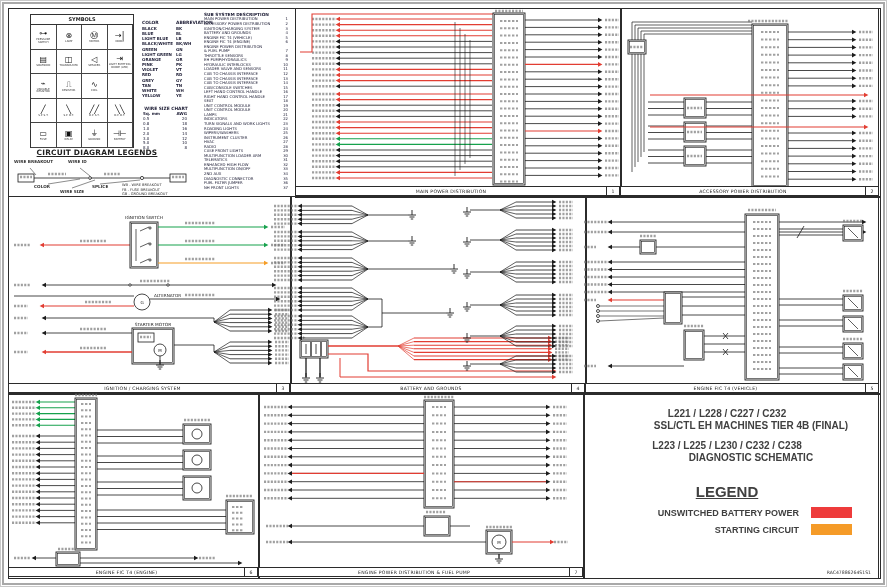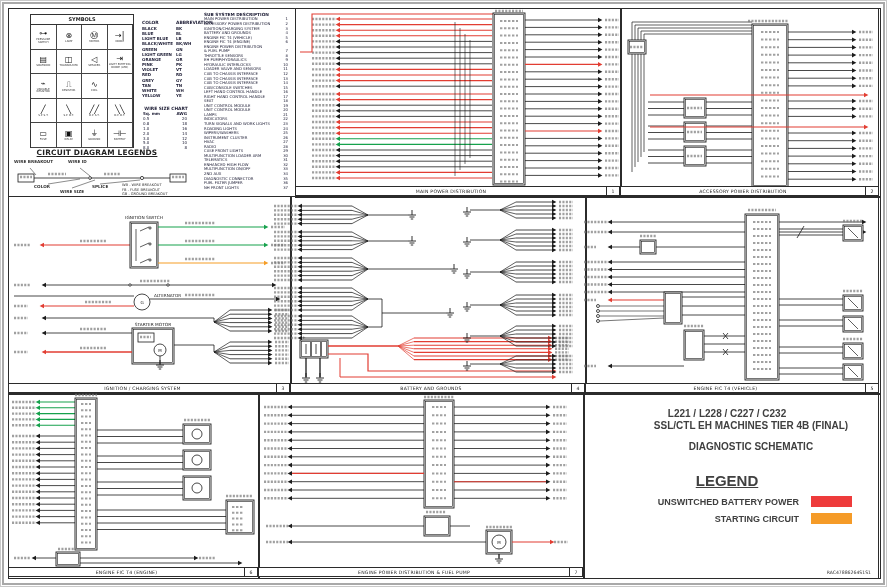--- a/index.html
+++ b/index.html
@@ -1588,20 +1588,21 @@
   </div>
   <div class="bar" style="left:258px;top:567px;width:325px;">
     <span class="bt">ENGINE POWER DISTRIBUTION &amp; FUEL PUMP</span>
       <span class="bn">7</span>
   </div>
 
   <div id="tblock">
     <div class="m1">L221 / L228 / C227 / C232</div>
     <div class="m2">SSL/CTL EH MACHINES TIER 4B (FINAL)</div>
     <div class="sp"></div>
+    <div class="m1" style="margin-top:0">L223 / L225 / L230 / C232 / C238</div>
     <div class="m2">DIAGNOSTIC SCHEMATIC</div>
     <div class="leg">LEGEND</div>
     <div id="legend-rows">
         <div class="lrow">
           <span class="ll">UNSWITCHED BATTERY POWER</span>
           <span class="sw" style="background-color: rgb(238, 59, 59);"></span>
         </div>
         <div class="lrow">
           <span class="ll">STARTING CIRCUIT</span>
           <span class="sw" style="background-color: rgb(245, 155, 40);"></span>

